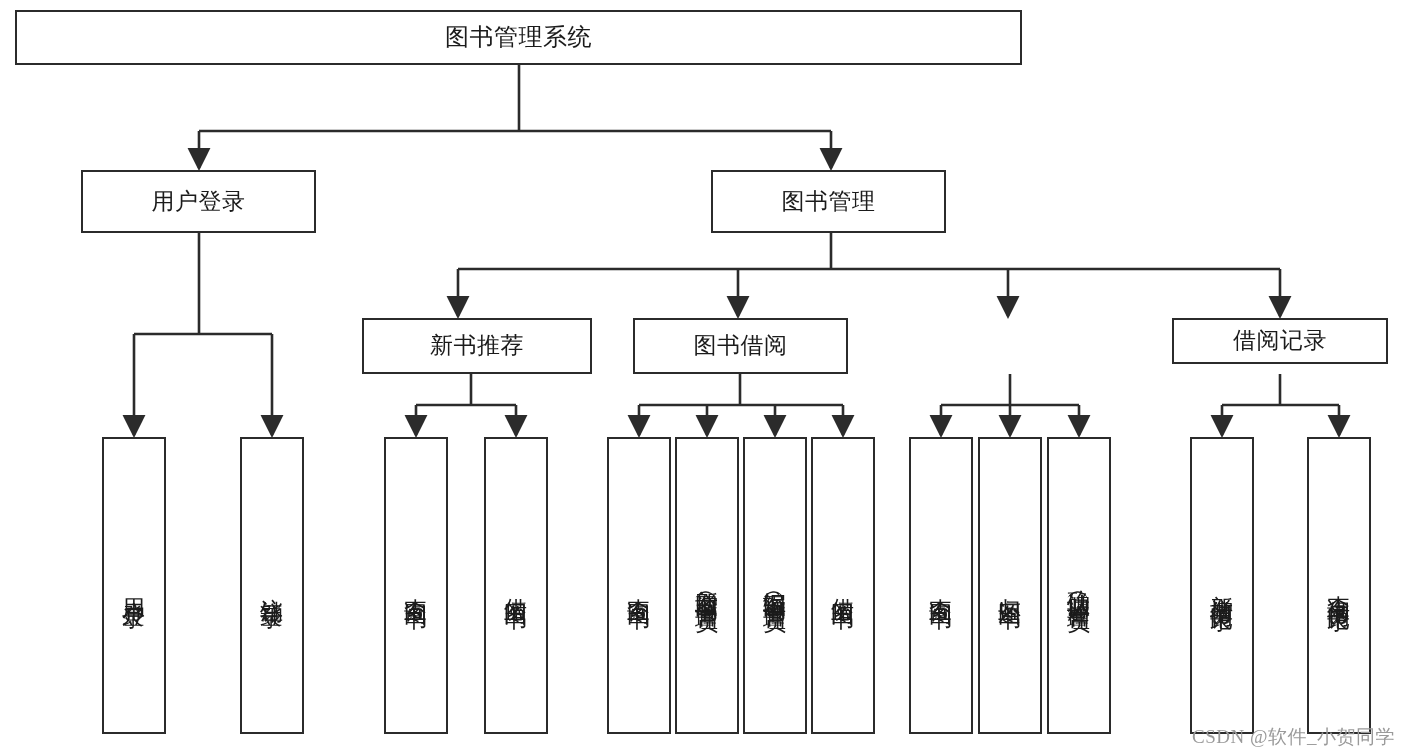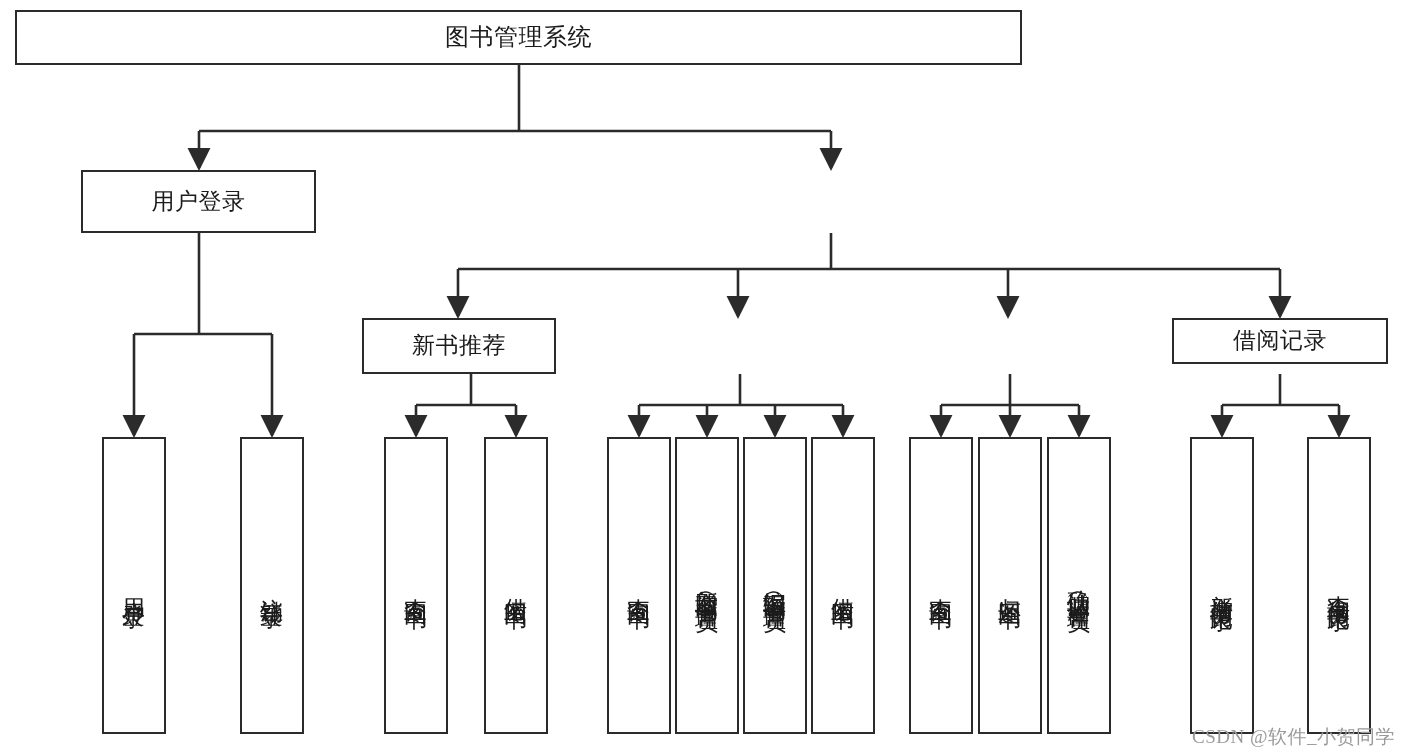--- a/index.html
+++ b/index.html
@@ -122,23 +122,29 @@
     </g>
   </svg>
 
   <div class="node node-h node-root" style="left:15px; top:10px; width:1007px; height:55px;">
     <span>图书管理系统</span>
   </div>
 
   <div class="node node-h" style="left:81px; top:170px; width:235px; height:63px;">
     <span>用户登录</span>
   </div>
+  <div class="node node-h" style="left:711px; top:170px; width:235px; height:63px;">
+    <span>图书管理</span>
+  </div>
 
-  <div class="node node-h" style="left:362px; top:318px; width:194px; height:56px;">
+  <div class="node node-h" style="left:362px; top:318px; width:230px; height:56px;">
     <span>新书推荐</span>
+  </div>
+  <div class="node node-h" style="left:633px; top:318px; width:215px; height:56px;">
+    <span>图书借阅</span>
   </div>
   <div class="node node-h" style="left:1172px; top:318px; width:216px; height:46px;">
     <span>借阅记录</span>
   </div>
 
   <div class="node node-v" style="left:102px; top:437px; width:64px; height:297px;">
     <span class="vlabel">用户登录</span>
   </div>
   <div class="node node-v" style="left:240px; top:437px; width:64px; height:297px;">
     <span class="vlabel">注销登录</span>

